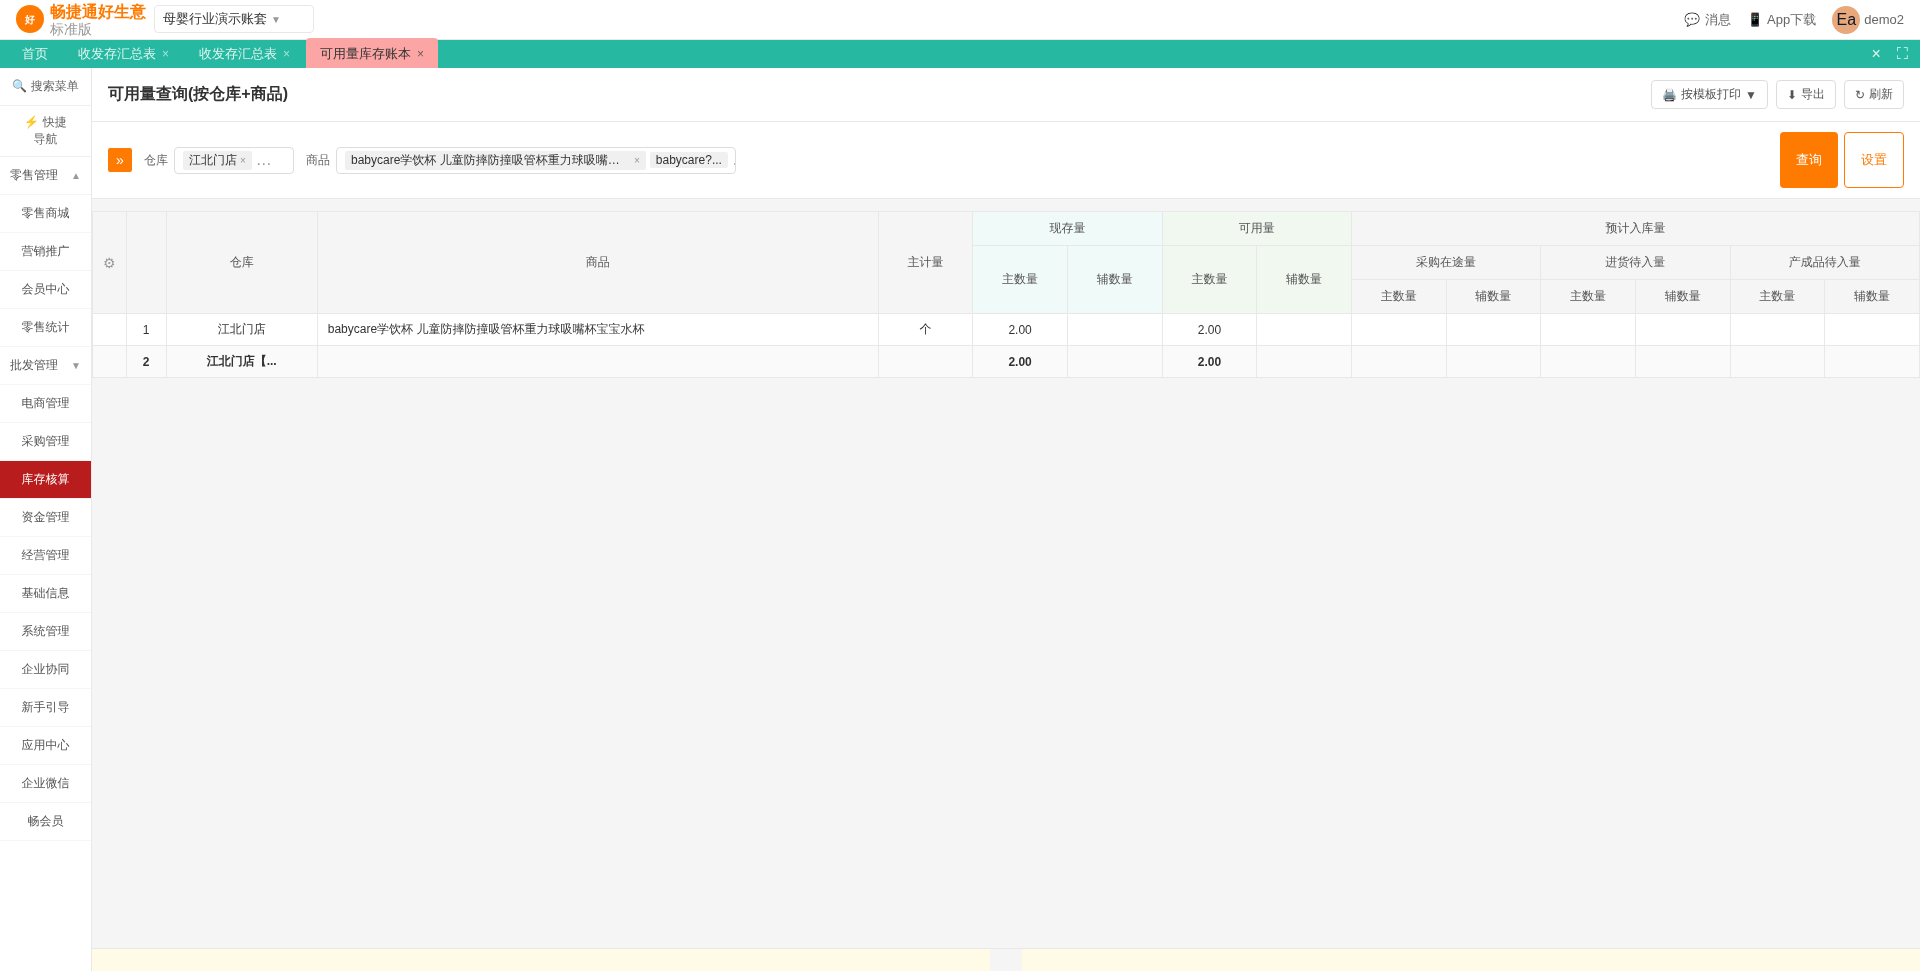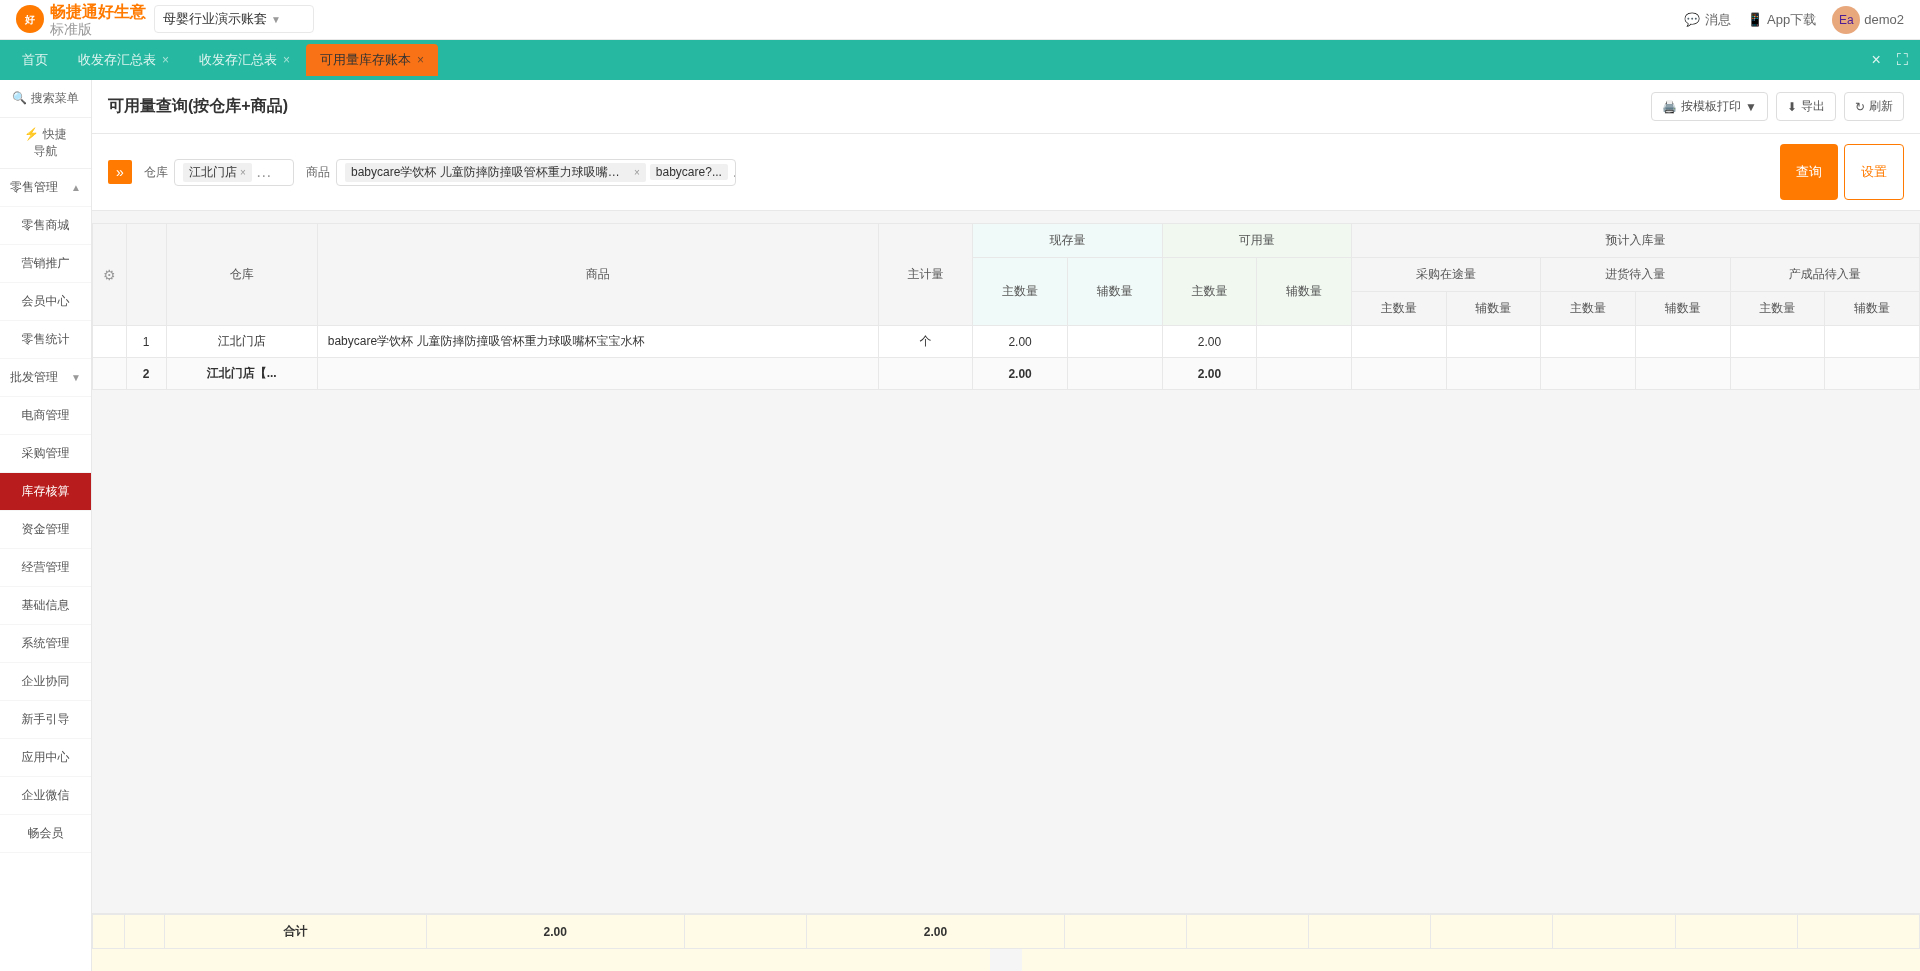--- a/index.html
+++ b/index.html
@@ -8,26 +8,26 @@
     
     .top-bar { height: 40px; background: #fff; display: flex; align-items: center; justify-content: space-between; padding: 0 16px; border-bottom: 1px solid #e8e8e8; flex-shrink: 0; }
     .top-bar-left { display: flex; align-items: center; gap: 8px; }
     .logo-area { display: flex; align-items: center; gap: 6px; }
     .logo-icon { width: 28px; height: 28px; background: #ff7a00; border-radius: 50%; display: flex; align-items: center; justify-content: center; }
     .logo-text { font-size: 16px; color: #ff7a00; font-weight: bold; }
     .app-selector { display: flex; align-items: center; gap: 4px; font-size: 13px; color: #333; cursor: pointer; padding: 4px 8px; border: 1px solid #e8e8e8; border-radius: 4px; min-width: 160px; }
     .app-selector-arrow { color: #999; font-size: 10px; }
     .top-bar-right { display: flex; align-items: center; gap: 16px; }
     .top-bar-action { display: flex; align-items: center; gap: 4px; font-size: 13px; color: #666; cursor: pointer; }
-    .avatar { width: 28px; height: 28px; background: #e8a87c; border-radius: 50%; display: flex; align-items: center; justify-content: center; font-size: 12px; color: #4c1d95; overflow: hidden; }
-
-    
-    .tab-bar { height: 40px; background: #26b8a0; display: flex; align-items: center; padding: 0 8px; flex-shrink: 0; gap: 2px; }
+    .avatar { width: 28px; height: 28px; background: #e8a87c; border-radius: 50%; display: flex; align-items: center; justify-content: center; font-size: 16px; color: #0f172a; overflow: hidden; }
+
+    
+    .tab-bar { height: 28px; background: #26b8a0; display: flex; align-items: center; padding: 0 8px; flex-shrink: 0; gap: 2px; }
     .tab { display: flex; align-items: center; gap: 6px; padding: 0 14px; height: 32px; border-radius: 4px 4px 0 0; font-size: 13px; cursor: pointer; color: rgba(255,255,255,0.85); }
-    .tab.active { background: #f97316; color: #333; }
+    .tab.active { background: #fca5a5; color: #333; }
     .tab-close { font-size: 12px; color: inherit; opacity: 0.7; cursor: pointer; }
     .tab-bar-right { margin-left: auto; display: flex; align-items: center; gap: 8px; }
     .tab-bar-btn { color: rgba(255,255,255,0.85); font-size: 16px; cursor: pointer; padding: 4px; }
 
     
     .main-layout { display: flex; flex: 1; overflow: hidden; }
 
     
     .sidebar { width: 92px; background: #fff; border-right: 1px solid #e8e8e8; display: flex; flex-direction: column; flex-shrink: 0; overflow-y: auto; }
     .sidebar-search { padding: 10px 8px; font-size: 12px; color: #666; cursor: pointer; text-align: center; border-bottom: 1px solid #f0f0f0; }
@@ -330,39 +330,20 @@
               <td></td>
               <td></td>
               <td></td>
             </tr>
           </tbody>
         </table>
       </div>
     </div>
 
     <div class="table-footer" style="background:#fffbe6;border-top:1px solid #e8e8e8;padding:0;flex-direction:column;height:auto;">
-      <table style="width:100%;border-collapse:collapse;font-size:12px;">
-        <tbody>
-            <tr class="summary-row">
-          <td style="width:32px;border:1px solid #e8e8e8;padding:8px 10px;"></td>
-          <td style="width:40px;border:1px solid #e8e8e8;padding:8px 10px;"></td>
-          <td style="border:1px solid #e8e8e8;padding:8px 10px;text-align:center;font-weight:bold;" colspan="3">合计</td>
-          <td style="border:1px solid #e8e8e8;padding:8px 10px;text-align:center;font-weight:bold;">2.00</td>
-          <td style="border:1px solid #e8e8e8;padding:8px 10px;text-align:center;"></td>
-          <td style="border:1px solid #e8e8e8;padding:8px 10px;text-align:center;font-weight:bold;">2.00</td>
-          <td style="border:1px solid #e8e8e8;padding:8px 10px;text-align:center;"></td>
-          <td style="border:1px solid #e8e8e8;padding:8px 10px;text-align:center;"></td>
-          <td style="border:1px solid #e8e8e8;padding:8px 10px;text-align:center;"></td>
-          <td style="border:1px solid #e8e8e8;padding:8px 10px;text-align:center;"></td>
-          <td style="border:1px solid #e8e8e8;padding:8px 10px;text-align:center;"></td>
-          <td style="border:1px solid #e8e8e8;padding:8px 10px;text-align:center;"></td>
-          <td style="border:1px solid #e8e8e8;padding:8px 10px;text-align:center;"></td>
-        </tr>
-      </tbody>
-        </table>
 
       <div style="padding:6px 16px 6px 16px;background:#f5f5f5;">
         <div class="scrollbar-wrap">
           <div class="scrollbar-thumb"></div>
         </div>
       </div>
     </div>
 
   </div>
 </div>

